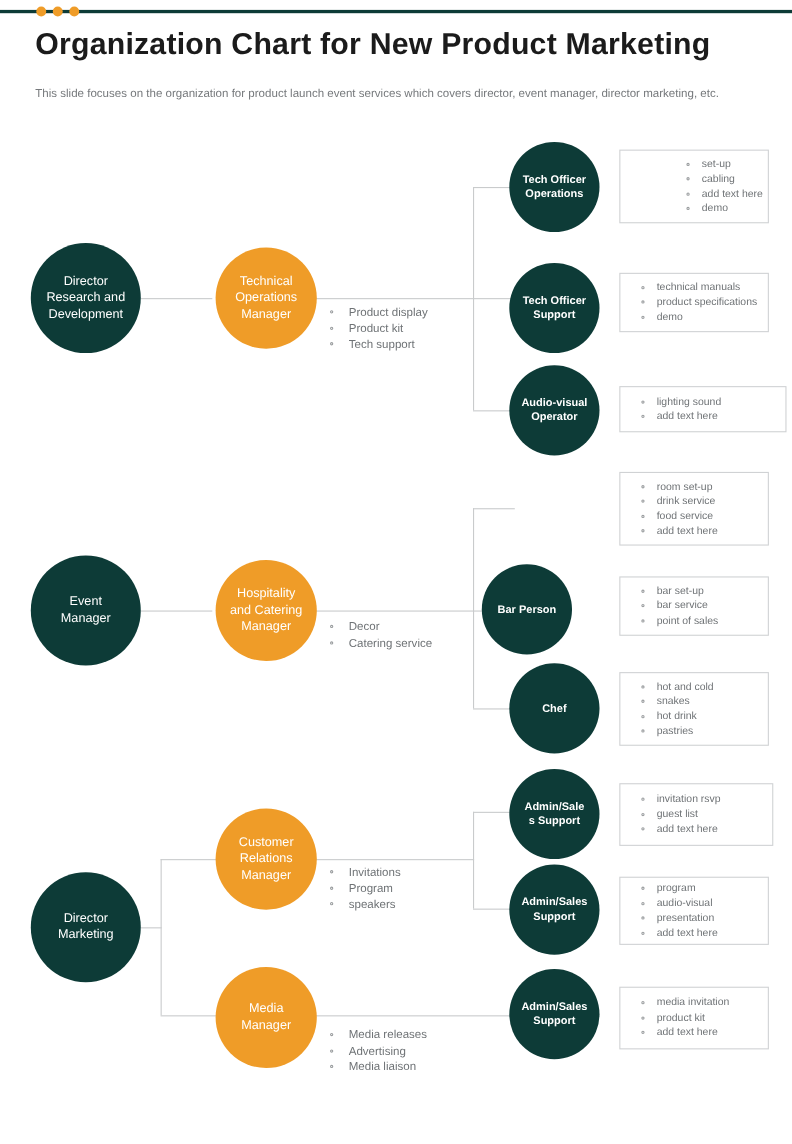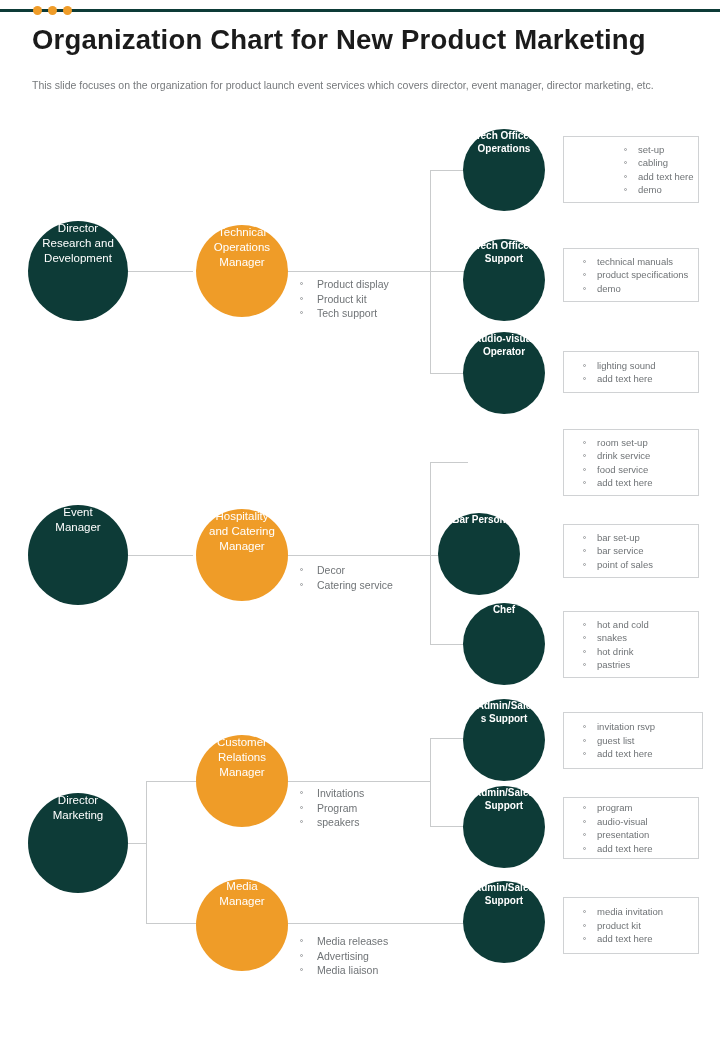--- a/index.html
+++ b/index.html
@@ -69,21 +69,21 @@
     background: #c9cbcc;
   }
   .ln.h { height: 1px; }
   .ln.v { width: 1px; }
 
   
   .node {
     position: absolute;
     border-radius: 50%;
     display: flex;
-    align-items: flex-start;
+    align-items: center;
     justify-content: center;
     text-align: center;
     color: #ffffff;
     box-sizing: border-box;
   }
   .node span { display: block; width: 100%; }
   .node.teal { background: #0d3b37; }
   .node.orange { background: #ef9c28; }
 
   .node.lvl1 {
@@ -229,21 +229,21 @@
     <div>product specifications</div>
     <div>demo</div>
   </div>
 
   <div class="node lvl3 teal" style="left:463px; top:332px;">
     <div>
       <span>Audio-visual</span>
       <span>Operator</span>
     </div>
   </div>
-  <div class="bbox" style="left:563px; top:351px; width:136px; height:42px;">
+  <div class="bbox" style="left:563px; top:351px; width:152px; height:42px;">
     <div>lighting sound</div>
     <div>add text here</div>
   </div>
 
   <div class="ln h" style="left:128px; top:555px; width:65px;"></div>
   <div class="ln h" style="left:285px; top:555px; width:146px;"></div>
   <div class="ln v" style="left:430px; top:462px; width:1px; height:182px;"></div>
   <div class="ln h" style="left:430px; top:462px; width:38px;"></div>
   <div class="ln h" style="left:430px; top:555px; width:38px;"></div>
   <div class="ln h" style="left:430px; top:644px; width:38px;"></div>

